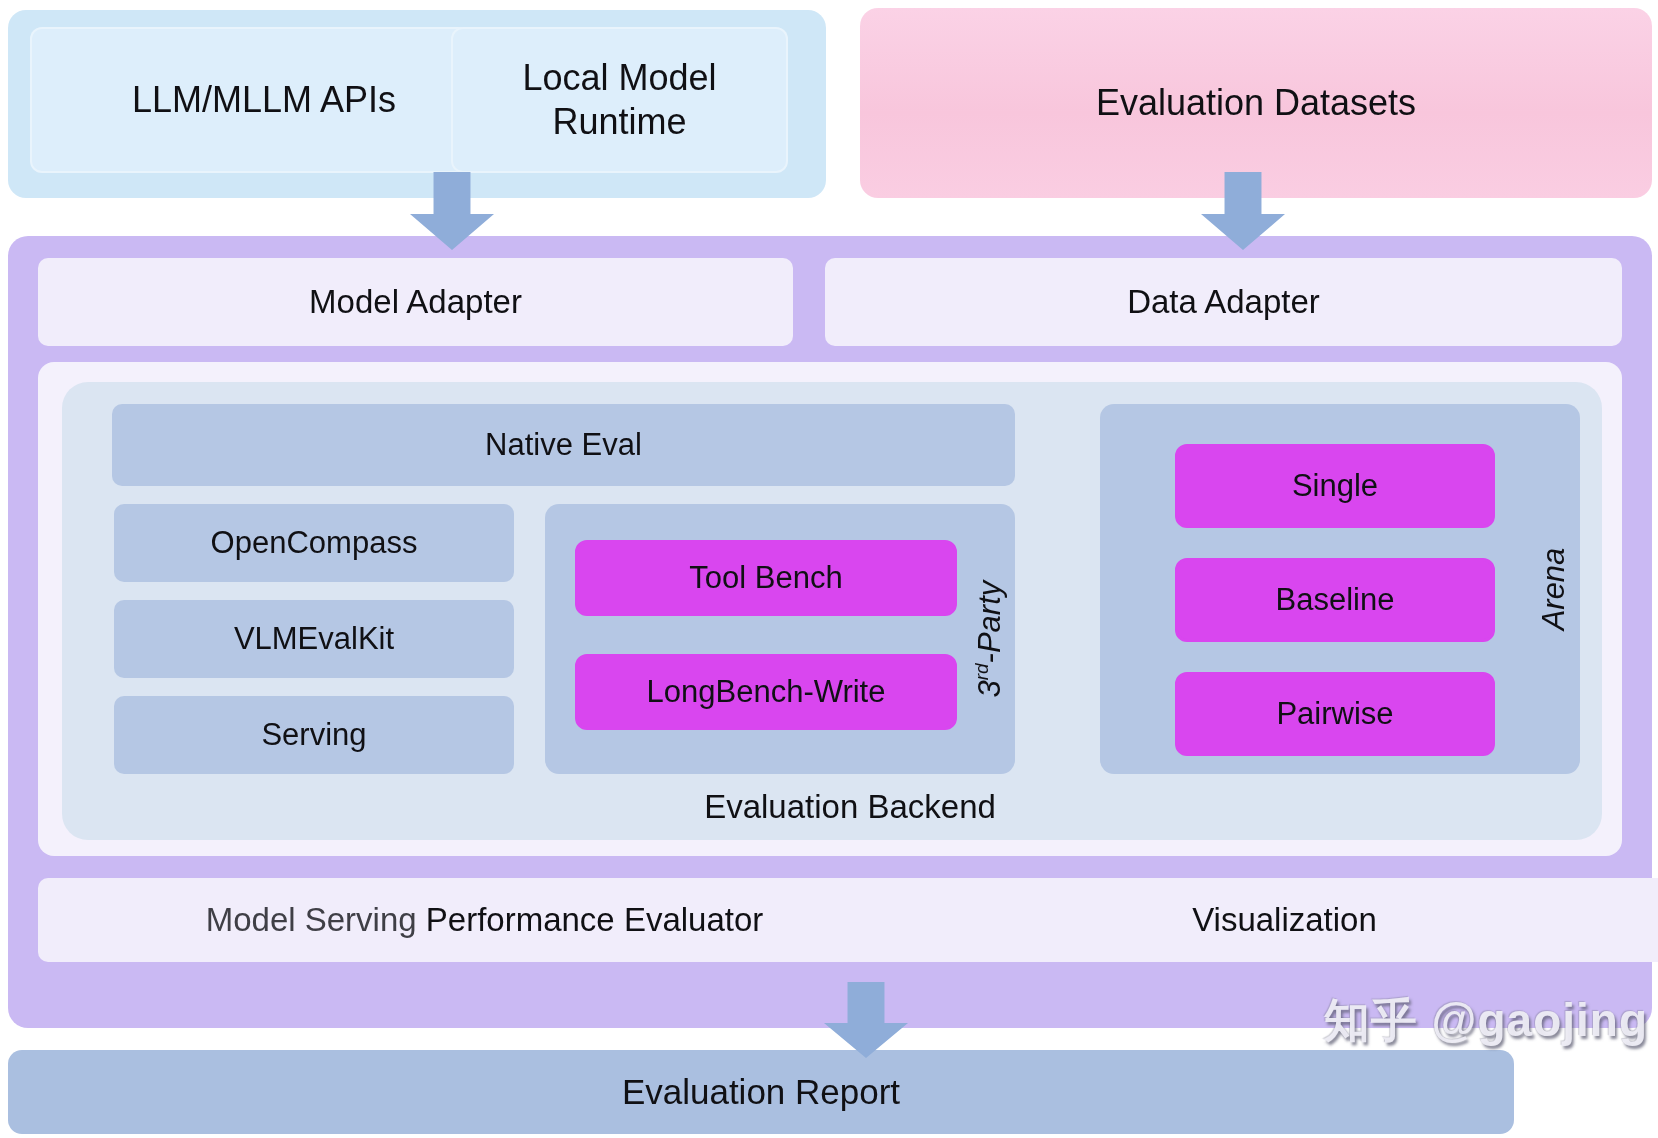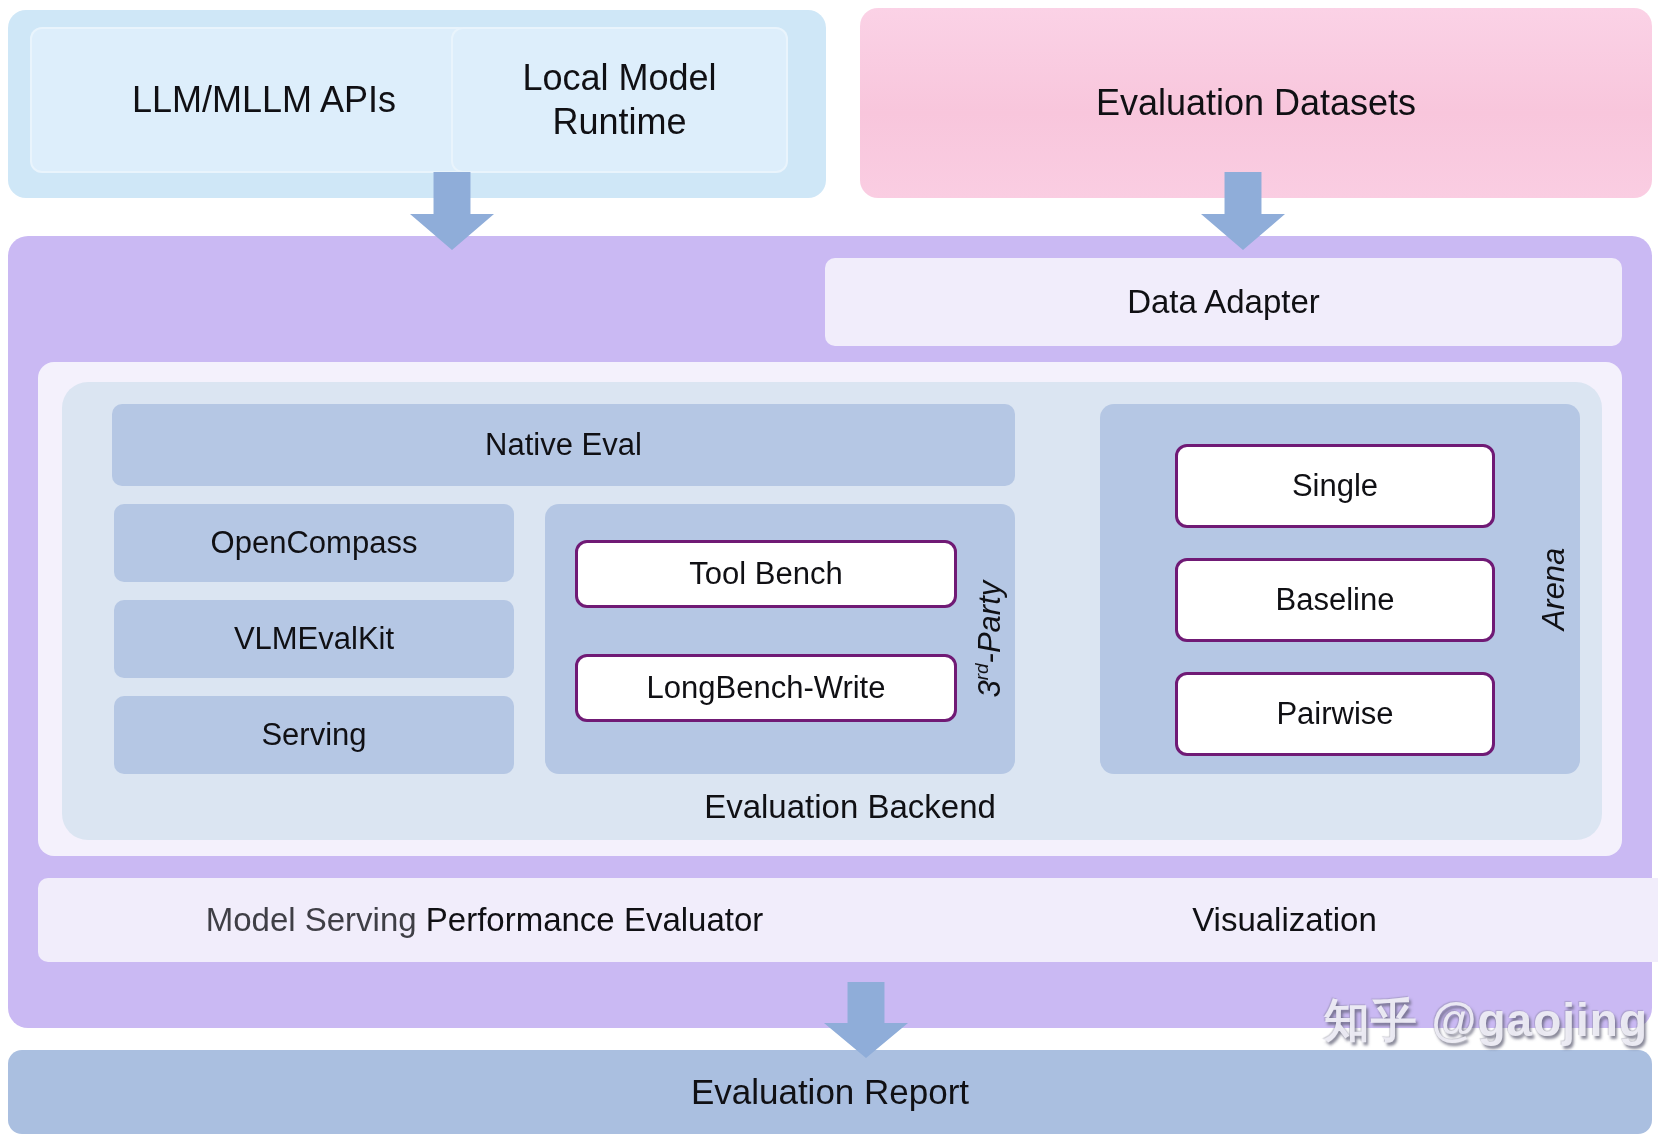--- a/index.html
+++ b/index.html
@@ -38,41 +38,41 @@
   .backend-inner{left:24px;top:20px;width:1540px;height:458px;background:#dbe5f2;border-radius:26px;}
   .tool{background:#b5c7e4;border-radius:10px;}
   .tool .lbl{font-size:31px;}
   .native-eval{left:50px;top:22px;width:903px;height:82px;}
   .native-item{left:52px;width:400px;height:78px;}
   .ni-0{top:122px;} .ni-1{top:218px;} .ni-2{top:314px;}
 
   .panel{background:#b5c7e4;border-radius:14px;}
   .third-party{left:483px;top:122px;width:470px;height:270px;}
   .arena{left:1038px;top:22px;width:480px;height:370px;}
-  .bordered{background:#ffffff;border:3px solid #701a75;border-radius:12px;}
+  .bordered{background:#d946ef;border:3px solid #d946ef;border-radius:12px;}
   .bordered .lbl{font-size:31px;}
-  .tp-box{left:30px;width:382px;height:68px;}
+  .tp-box{left:30px;width:382px;height:76px;}
   .tp-0{top:36px;} .tp-1{top:150px;}
   .ar-box{left:75px;width:320px;height:84px;}
   .ar-0{top:40px;} .ar-1{top:154px;} .ar-2{top:268px;}
 
   .vlabel{position:absolute;right:0;top:0;bottom:0;width:52px;display:flex;align-items:center;justify-content:center;}
   .vlabel .rot{transform:rotate(-90deg);white-space:nowrap;font-style:italic;font-size:31px;}
   .vlabel sup{font-size:19px;}
 
   .backend-title{position:absolute;left:0;right:0;bottom:14px;text-align:center;font-size:33px;padding-left:36px;}
 
   .bottom-box{background:#f1edfb;border-radius:10px;}
   .bottom-box .lbl{font-size:33px;}
   .serving-box{left:30px;top:642px;width:893px;height:84px;}
   .viz-box{left:830px;top:642px;width:893px;height:84px;}
   .gray-part{color:#3f3f46;}
 
   
-  .report-box{left:8px;top:1050px;width:1644px;height:84px;background:#aabfe0;border-radius:14px;}
+  .report-box{left:8px;top:1050px;width:1506px;height:84px;background:#aabfe0;border-radius:14px;}
   .report-box .lbl{font-size:35px;}
 
   .watermark{
     position:absolute;right:10px;top:990px;font-size:46px;font-weight:bold;letter-spacing:1px;
     color:rgba(238,237,245,0.95);
     text-shadow:2px 3px 3px rgba(96,96,118,0.75), -1px -1px 1px rgba(120,120,140,0.35);
     z-index:9;white-space:nowrap;
   }
 </style>
 </head>
@@ -92,20 +92,23 @@
   <div class="abs datasets-box center">
     <span class="lbl">Evaluation Datasets</span>
   </div>
 
   <div class="abs arrow arrow1"></div>
   <div class="abs arrow arrow2"></div>
   <div class="abs arrow arrow3"></div>
 
   <div class="abs framework">
 
+    <div class="abs adapter model-adapter center">
+      <span class="lbl">Model Adapter</span>
+    </div>
     <div class="abs adapter data-adapter center">
       <span class="lbl">Data Adapter</span>
     </div>
 
     <div class="abs backend-outer">
       <div class="abs backend-inner">
 
         <div class="abs tool native-eval center">
           <span class="lbl">Native Eval</span>
         </div>

